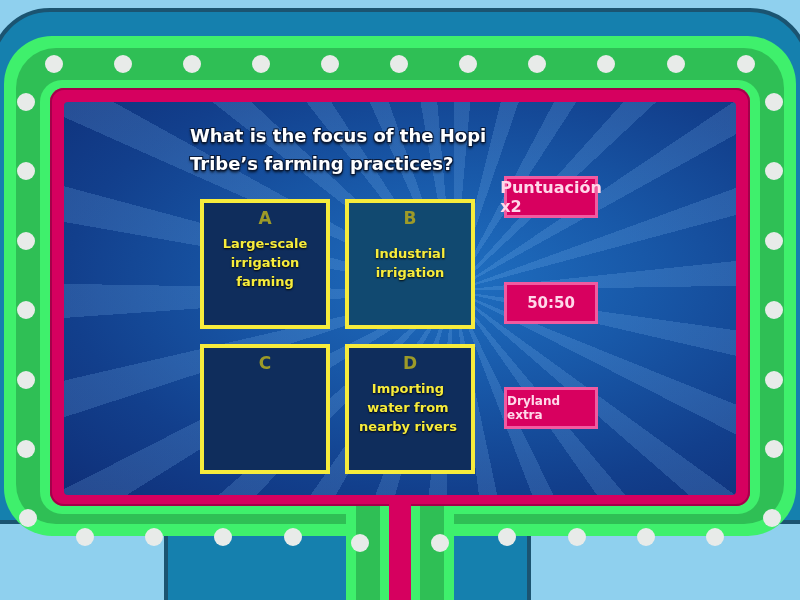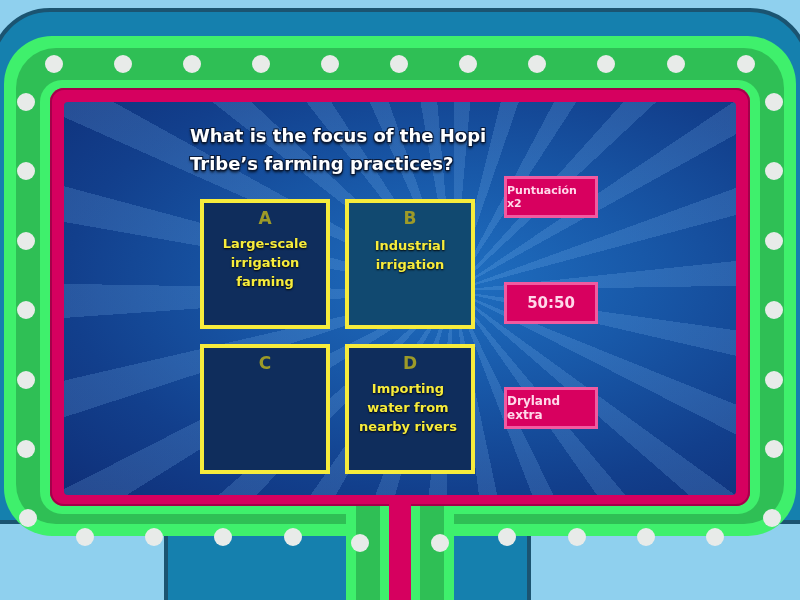--- a/index.html
+++ b/index.html
@@ -26,21 +26,21 @@
     background: repeating-conic-gradient(from 0deg at 58% 48%, #8ec8ff 0deg 5deg, transparent 5deg 14deg); }
   .dot { position:absolute; width:18px; height:18px; border-radius:50%; background:#e8ebe9; transform:translate(-50%,-50%); }
   .question { position:absolute; left:190px; top:122px; width:300px; text-align:left; color:#fff; font-weight:bold; font-size:18px; line-height:28px;
     text-shadow:-1px -1px 0 #0a1b3a, 1px -1px 0 #0a1b3a, -1px 1px 0 #0a1b3a, 1px 1px 0 #0a1b3a, 0 2px 3px #000; }
   .answer { position:absolute; width:130px; height:130px; box-sizing:border-box; border:4px solid #f7ec3c; background:#0f2d5c; text-align:center; cursor:pointer; }
   .answer.alt { background:#114970; }
   .answer .letter { display:block; margin-top:5px; font-weight:bold; font-size:17px; color:#9d9a28; }
   .answer .text { display:block; margin:6px 8px 0; font-weight:bold; font-size:13px; line-height:19px; color:#f7ec3c; text-shadow:0 1px 2px #000; }
   .power { position:absolute; left:504px; width:94px; height:42px; box-sizing:border-box; background:#d8005f; border:3px solid #f15aa0; color:#ffd8ea;
     font-weight:bold; display:flex; align-items:center; justify-content:center; cursor:pointer; }
-  .power.small { font-size:11px; }
+  .power.small { font-size:16px; }
   .power.big { font-size:15px; }
 </style>
 </head>
 <body>
 
 <div class="layer teal-outer"></div>
 <div class="layer teal-gap-l"></div>
 <div class="layer teal-gap-r"></div>
 <div class="layer green"></div>
 <div class="layer green-mid"></div>
@@ -97,21 +97,21 @@
   <div>What is the focus of the Hopi</div>
   <div>Tribe’s farming practices?</div>
 </div>
 
 <div class="answer" style="left:200px;top:199px">
   <span class="letter">A</span>
   <span class="text">Large-scale irrigation farming</span>
 </div>
 <div class="answer alt" style="left:345px;top:199px">
   <span class="letter">B</span>
-  <span class="text" style="margin-top:8px">Industrial irrigation</span>
+  <span class="text" style="margin-top:16px">Industrial irrigation</span>
 </div>
 <div class="answer" style="left:200px;top:344px">
   <span class="letter">C</span>
 </div>
 <div class="answer" style="left:345px;top:344px">
   <span class="letter">D</span>
   <span class="text" style="margin-right:12px">Importing water from nearby rivers</span>
 </div>
 
 <div class="power small" style="top:176px">Puntuación x2</div>

